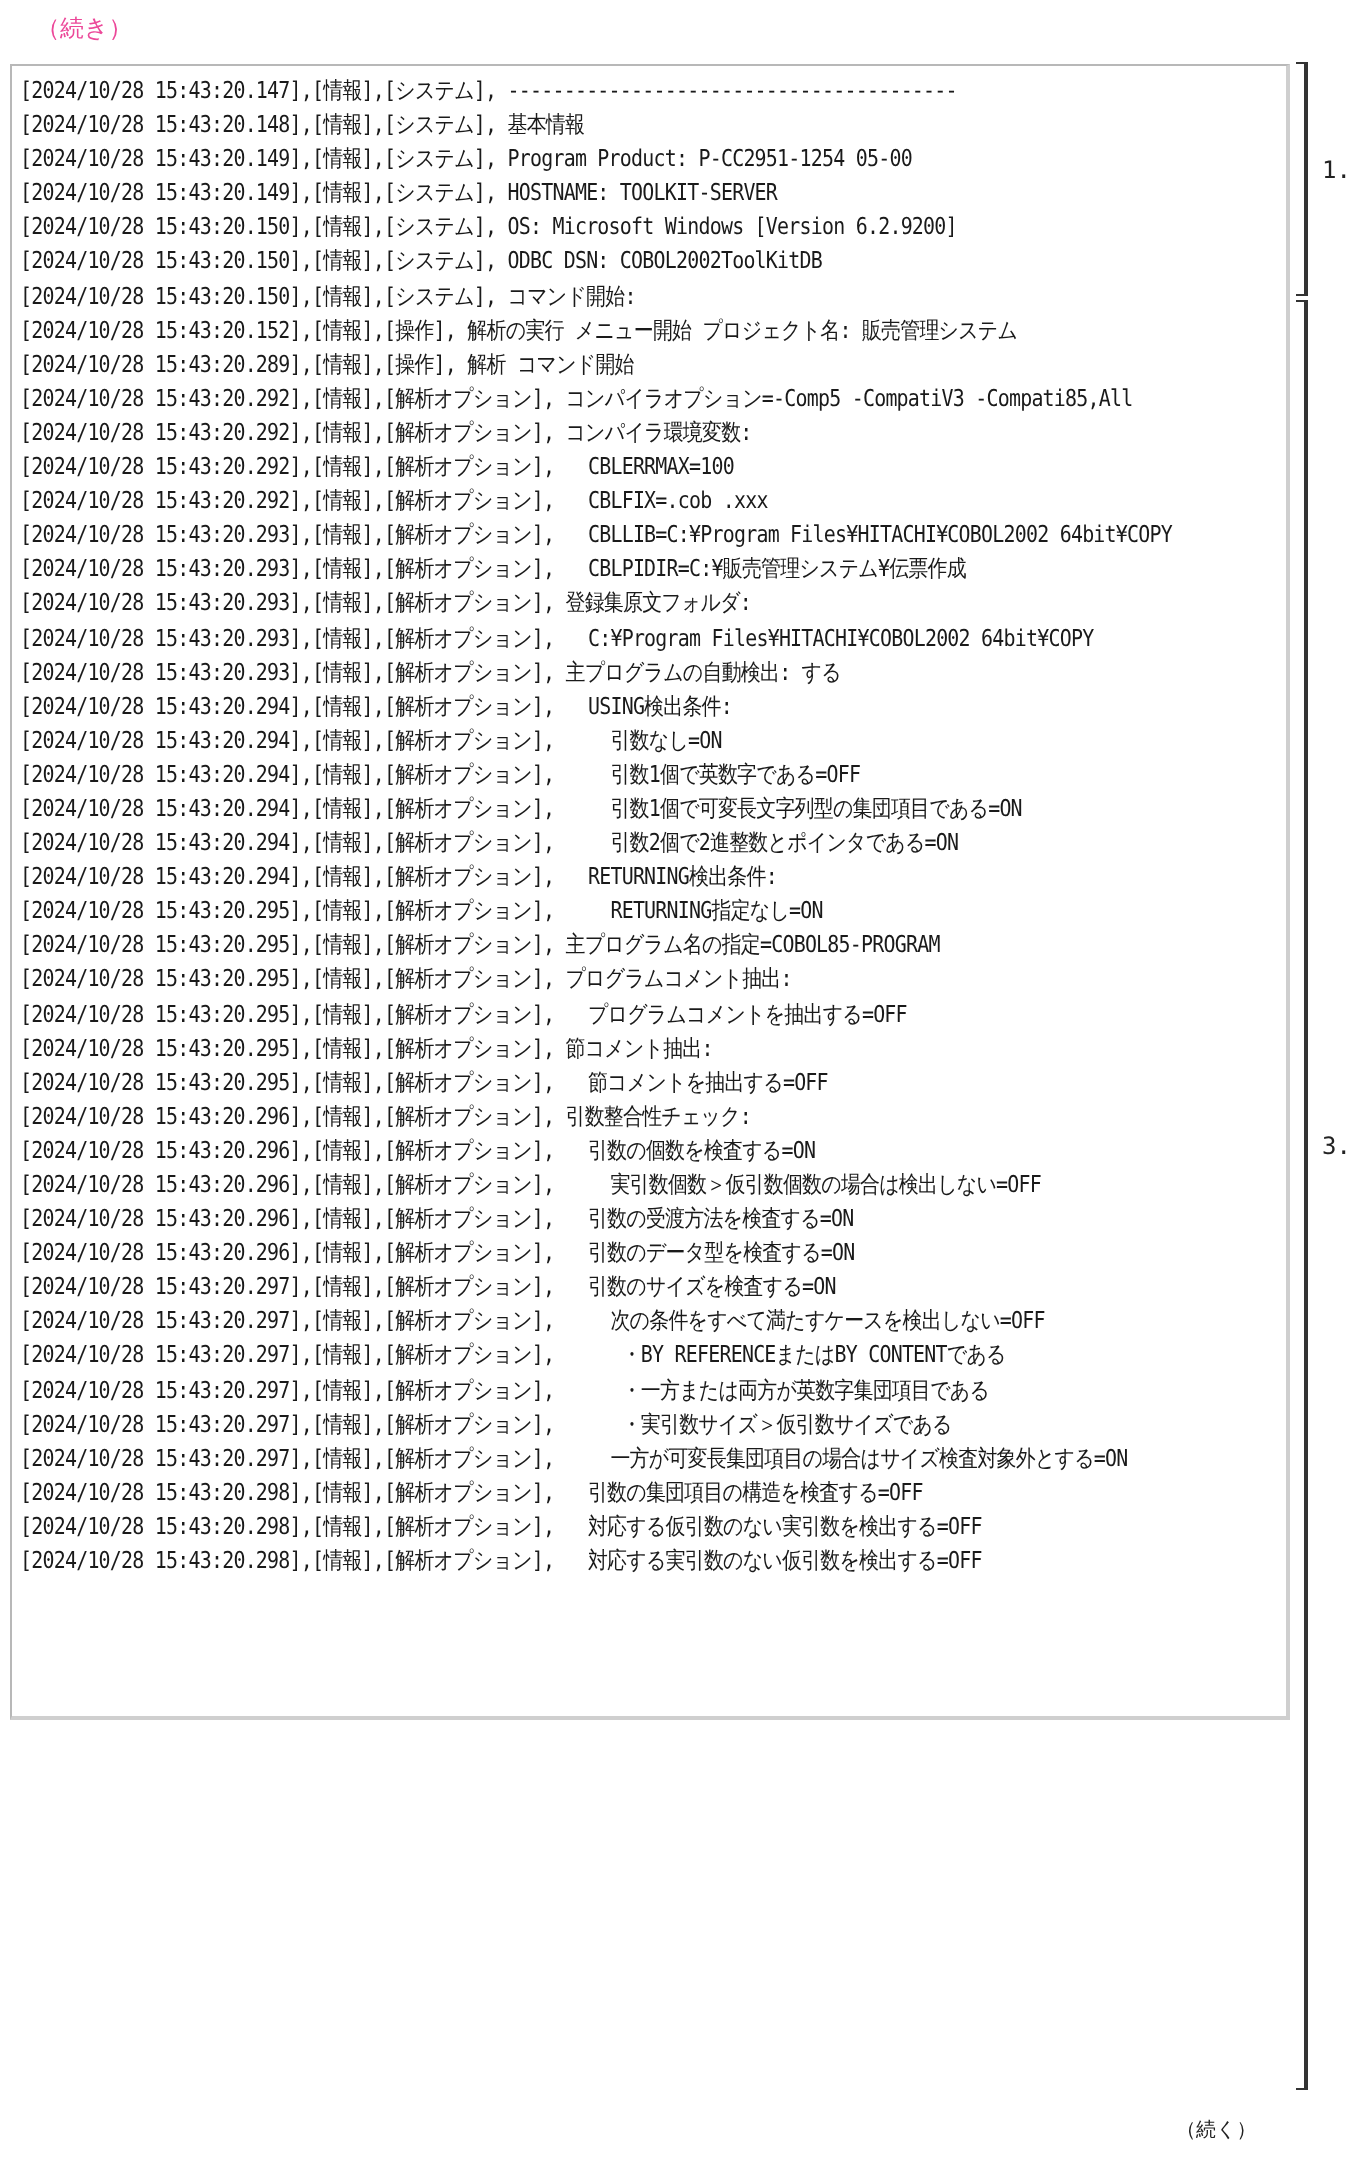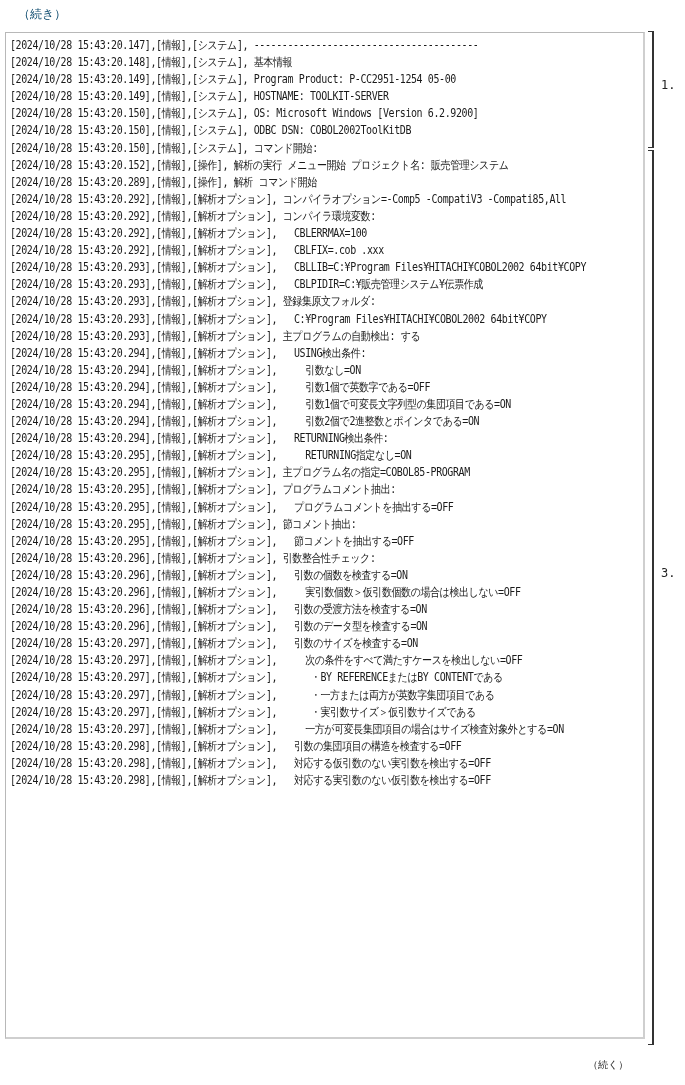--- a/index.html
+++ b/index.html
@@ -3,28 +3,28 @@
 <meta charset="utf-8">
 <style>
   html, body { margin: 0; padding: 0; background: #ffffff; }
   body {
     width: 685px; height: 1085px; position: relative; overflow: hidden;
     font-family: "DejaVu Sans Mono", "Liberation Mono", monospace;
     color: #1a1a1a;
   }
   .caption-top {
     position: absolute; left: 18px; top: 6px;
-    font-family: Liberation Serif, serif; font-size: 12px; color: #0c4a6e;
+    font-family: Liberation Serif, serif; font-size: 12px; color: #ec4899;
   }
   .caption-bottom {
     position: absolute; left: 588px; top: 1058px;
     font-family: "DejaVu Sans", sans-serif; font-size: 10px; color: #222;
   }
   .log-box {
-    position: absolute; left: 5px; top: 32px; width: 640px; height: 1007px;
+    position: absolute; left: 5px; top: 32px; width: 640px; height: 828px;
     border: 1px solid #b8b8b8;
     border-right: 2px solid #cfcfcf; border-bottom: 2px solid #cfcfcf;
     box-sizing: border-box; background: #fff;
   }
   .log-lines {
     position: absolute; left: 4px; top: 4px; right: 6px;
     font-size: 11.6px; line-height: 17.1px; letter-spacing: -0.45px;
     white-space: pre-wrap; word-break: break-all;
     transform: scaleX(0.86); transform-origin: left top; width: 730px;
   }

